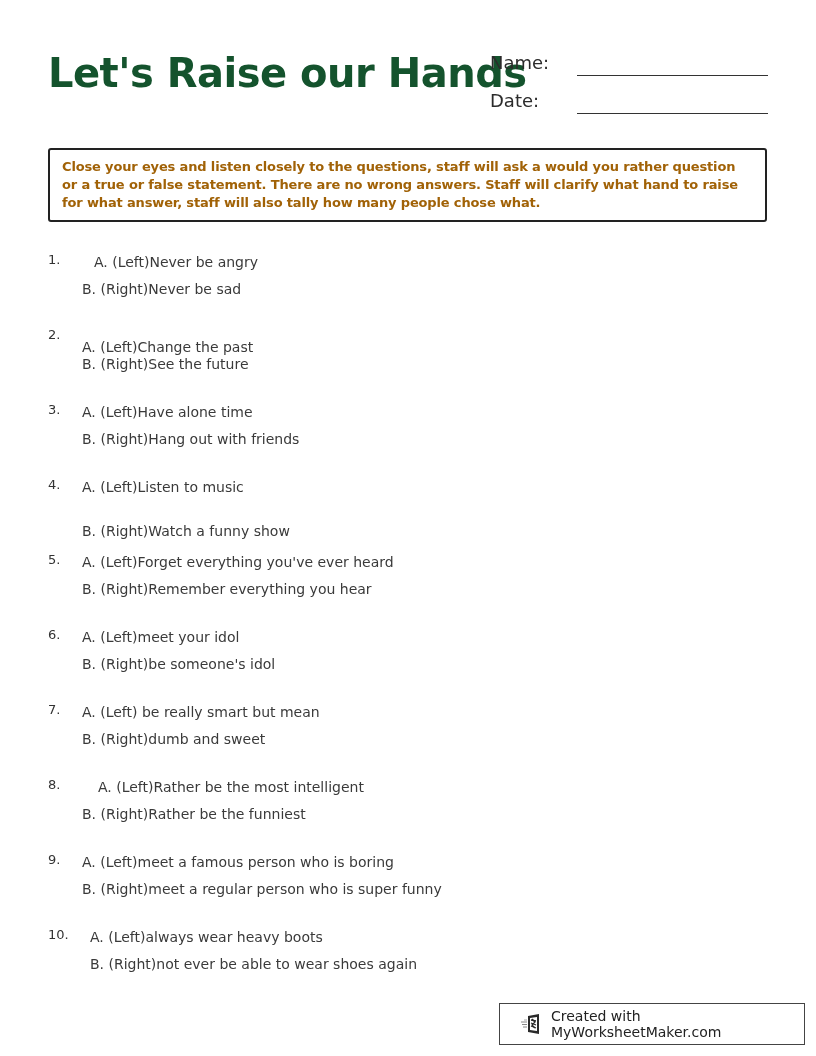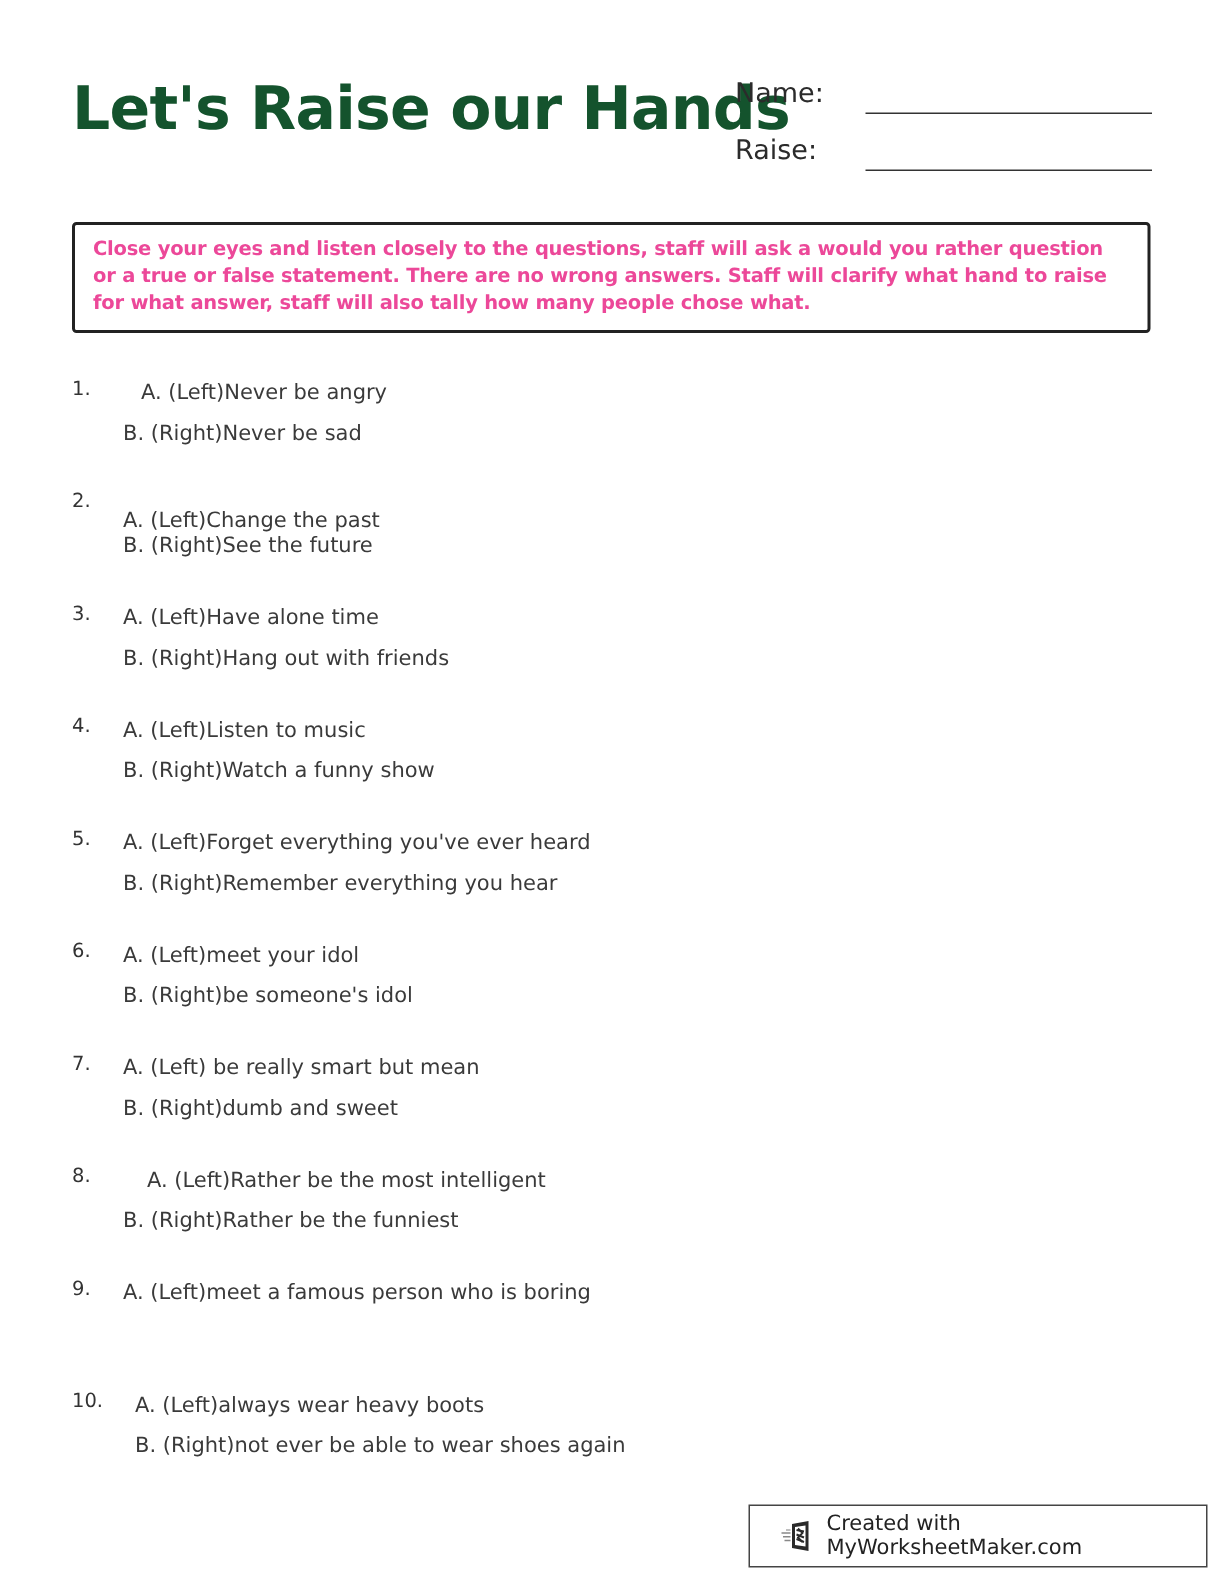--- a/index.html
+++ b/index.html
@@ -52,21 +52,21 @@
       top: 148px;
       width: 719px;
       height: 74px;
       box-sizing: border-box;
       border: 2px solid #222222;
       border-radius: 3px;
       padding: 8px 12px;
       font-size: 13px;
       font-weight: bold;
       line-height: 18px;
-      color: #ec4899;
+      color: #a16207;
       letter-spacing: -0.15px;
     }
     .questions {
       position: absolute;
       left: 48px;
       top: 252px;
       width: 700px;
     }
     .question {
       position: absolute;
@@ -114,21 +114,21 @@
 <div>
 
   <div class="page-title">Let's Raise our Hands</div>
 
   <div class="field-row" style="top:52px;">
     <span class="field-label">Name:</span>
     <span class="field-line"></span>
   </div>
 
   <div class="field-row" style="top:90px;">
-    <span class="field-label">Raise:</span>
+    <span class="field-label">Date:</span>
     <span class="field-line"></span>
   </div>
 
   <div class="instructions">Close your eyes and listen closely to the questions, staff will ask a would you rather question or a true or false statement. There are no wrong answers. Staff will clarify what hand to raise for what answer, staff will also tally how many people chose what.</div>
 
   <div class="questions">
     <div class="question" style="top:0px;">
       <span class="q-number">1.</span>
       <span class="q-option" style="left:34px; top:2px;margin-left:12px;">A. (Left)Never be angry</span>
       <span class="q-option" style="left:34px; top:29px;">B. (Right)Never be sad</span>
@@ -139,21 +139,21 @@
       <span class="q-option" style="left:34px; top:29px;">B. (Right)See the future</span>
     </div>
     <div class="question" style="top:150px;">
       <span class="q-number">3.</span>
       <span class="q-option" style="left:34px; top:2px;">A. (Left)Have alone time</span>
       <span class="q-option" style="left:34px; top:29px;">B. (Right)Hang out with friends</span>
     </div>
     <div class="question" style="top:225px;">
       <span class="q-number">4.</span>
       <span class="q-option" style="left:34px; top:2px;">A. (Left)Listen to music</span>
-      <span class="q-option" style="left:34px; top:29px;text-align:center;">B. (Right)Watch a funny show</span>
+      <span class="q-option" style="left:34px; top:46px;text-align:center;">B. (Right)Watch a funny show</span>
     </div>
     <div class="question" style="top:300px;">
       <span class="q-number">5.</span>
       <span class="q-option" style="left:34px; top:2px;">A. (Left)Forget everything you've ever heard</span>
       <span class="q-option" style="left:34px; top:29px;">B. (Right)Remember everything you hear</span>
     </div>
     <div class="question" style="top:375px;">
       <span class="q-number">6.</span>
       <span class="q-option" style="left:34px; top:2px;">A. (Left)meet your idol</span>
       <span class="q-option" style="left:34px; top:29px;">B. (Right)be someone's idol</span>
@@ -164,20 +164,21 @@
       <span class="q-option" style="left:34px; top:29px;">B. (Right)dumb and sweet</span>
     </div>
     <div class="question" style="top:525px;">
       <span class="q-number">8.</span>
       <span class="q-option" style="left:34px; top:2px;margin-left:16px;">A. (Left)Rather be the most intelligent</span>
       <span class="q-option" style="left:34px; top:29px;">B. (Right)Rather be the funniest</span>
     </div>
     <div class="question" style="top:600px;">
       <span class="q-number">9.</span>
       <span class="q-option" style="left:34px; top:2px;">A. (Left)meet a famous person who is boring</span>
+      <span class="q-option" style="left:34px; top:29px;">B. (Right)meet a regular person who is super funny</span>
     </div>
     <div class="question" style="top:675px;">
       <span class="q-number">10.</span>
       <span class="q-option" style="left:42px; top:29px;">B. (Right)not ever be able to wear shoes again</span>
       <span class="q-option" style="left:42px; top:2px;">A. (Left)always wear heavy boots</span>
     </div>
   </div>
 
   <div class="footer-badge">
     <span class="footer-icon">

